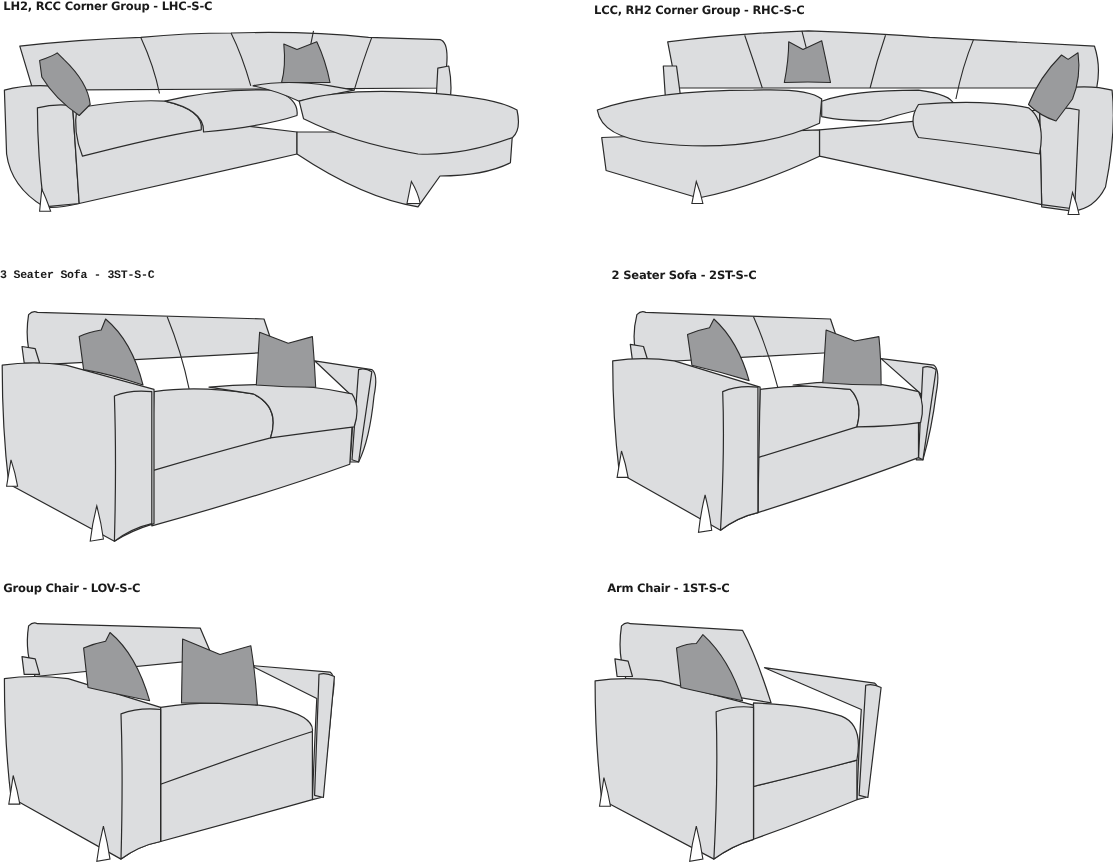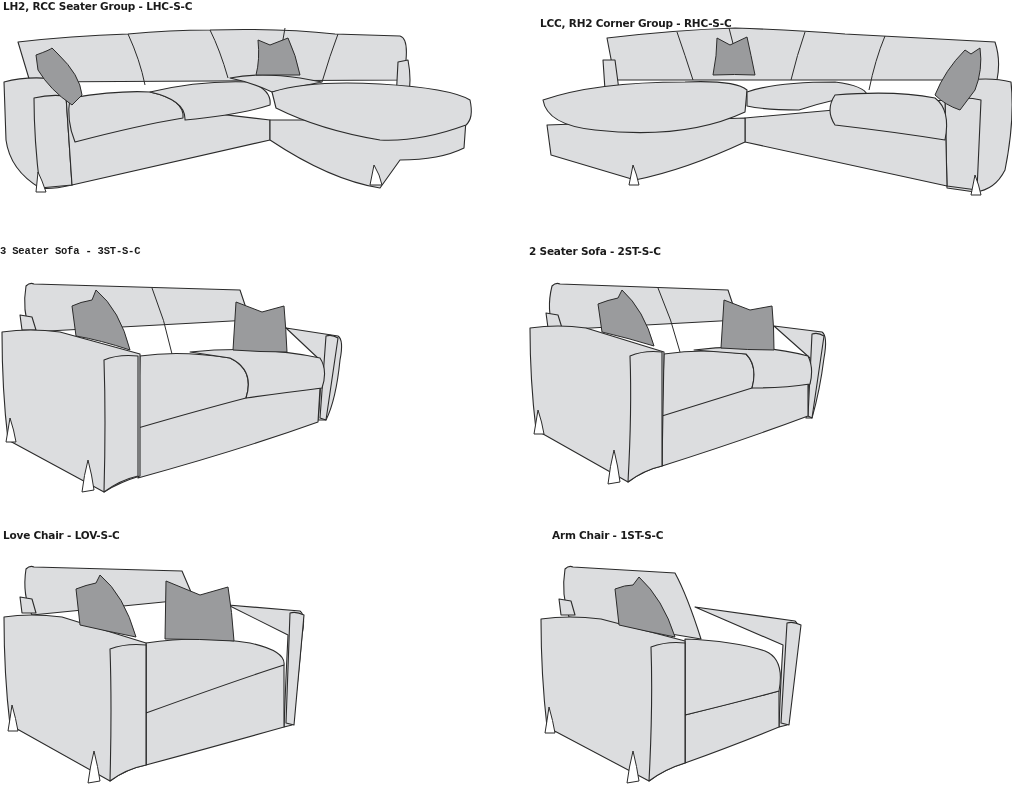--- a/index.html
+++ b/index.html
@@ -12,21 +12,21 @@
   .body { fill: #dcdddf; stroke: #2b2b2b; stroke-width: 1.1; stroke-linejoin: round; }
   .seat { fill: #dcdddf; stroke: #2b2b2b; stroke-width: 1.1; stroke-linejoin: round; }
   .line { fill: none; stroke: #2b2b2b; stroke-width: 1; }
   .pillow { fill: #9a9b9d; stroke: #2b2b2b; stroke-width: 1; stroke-linejoin: round; }
   .foot { fill: #ffffff; stroke: #2b2b2b; stroke-width: 1; }
 </style>
 </head>
 <body>
 
 <div class="item" style="left:0;top:0;width:500px;height:240px;">
-  <div class="label" style="left:3px;top:0px;">LH2, RCC Seater Group - LHC-S-C</div>
+  <div class="label" style="left:3px;top:0px;">LH2, RCC Corner Group - LHC-S-C</div>
   <svg width="480" height="200" style="left:0;top:20px;">
 
     <path class="body" d="M18,22 Q70,16 128,14 Q170,10 210,10 Q280,8 335,14 L400,16 Q408,18 406,40 L405,60 L30,62 Z"></path>
     <path class="line" d="M128,14 Q140,40 145,65"></path>
     <path class="line" d="M210,10 Q220,30 228,58"></path>
     <path class="line" d="M285,8 Q280,30 280,50"></path>
     <path class="line" d="M338,14 Q330,35 322,62"></path>
 
     <path class="body" d="M398,42 L408,40 Q412,60 408,80 L396,80 Z"></path>
 
@@ -44,21 +44,21 @@
 
     <path class="pillow" d="M36,35 Q50,30 52,28 L58,34 Q80,55 82,75 L72,85 Q50,70 38,50 Z"></path>
     <path class="pillow" d="M258,20 L270,25 L288,18 Q296,35 300,55 Q280,55 256,55 Q260,40 258,20 Z"></path>
 
     <path class="foot" d="M38,152 Q42,160 46,172 L36,172 Z"></path>
     <path class="foot" d="M374,145 Q380,155 382,165 L370,165 Q372,155 374,145 Z"></path>
   </svg>
 </div>
 
 <div class="item" style="left:535px;top:0;width:477px;height:240px;">
-  <div class="label" style="left:5px;top:17px;">LCC, RH2 Corner Group -  RHC-S-C</div>
+  <div class="label" style="left:5px;top:4px;">LCC, RH2 Corner Group -  RHC-S-C</div>
   <svg width="480" height="200" style="left:0;top:20px;">
     <path class="body" d="M72,18 Q140,10 200,8 Q260,10 310,14 L460,22 Q466,40 462,60 L80,60 Z"></path>
     <path class="line" d="M142,12 Q150,35 158,60"></path>
     <path class="line" d="M194,8 Q200,30 204,50"></path>
     <path class="line" d="M270,12 Q262,35 256,60"></path>
     <path class="line" d="M350,16 Q340,40 334,70"></path>
     <path class="body" d="M68,40 L80,40 L84,70 L70,70 Z"></path>
 
     <path class="body" d="M410,64 Q450,55 476,62 Q480,100 470,150 Q460,170 440,172 L412,168 Z"></path>
     <path class="body" d="M410,80 Q430,76 446,80 L442,170 L412,166 Z"></path>
@@ -98,21 +98,21 @@
     <path class="body" d="M104,90 Q118,84 138,86 L138,206 Q120,210 104,222 Q106,150 104,90 Z"></path>
 
     <path class="pillow" d="M72,36 Q80,32 92,30 L96,20 Q120,40 130,80 Q100,70 76,66 Z"></path>
     <path class="pillow" d="M236,32 L262,42 L284,36 Q286,60 287,82 Q260,82 233,80 Z"></path>
 
     <path class="foot" d="M10,148 Q14,160 16,172 L6,172 Q8,160 10,148 Z"></path>
     <path class="foot" d="M88,190 Q92,205 94,220 L82,222 Q84,205 88,190 Z"></path>
   </svg>
 </div>
 
-<div class="item" style="left:524px;top:243px;width:320px;height:260px;">
+<div class="item" style="left:551px;top:243px;width:320px;height:260px;">
   <div class="label" style="left:5px;top:2px;">2 Seater Sofa - 2ST-S-C</div>
   <svg width="310" height="220" style="left:0;top:27px;">
     <path class="body" d="M28,16 Q32,12 36,14 L204,20 L214,50 L30,60 Q22,40 28,16 Z"></path>
     <path class="line" d="M134,18 Q148,50 156,82"></path>
     <path class="body" d="M22,43 L34,45 L38,58 L24,58 Z"></path>
 
     <path class="body" d="M250,56 L298,62 Q304,66 300,88 Q296,120 288,148 L282,148 Q285,110 286,88 Z"></path>
     <path class="body" d="M288,64 Q294,62 300,66 L288,148 L284,146 Z"></path>
 
     <path class="body" d="M138,120 L284,114 L284,146 Q220,170 138,196 Z"></path>
@@ -125,21 +125,21 @@
 
     <path class="pillow" d="M74,34 Q84,30 94,28 L98,20 Q120,40 130,76 Q104,68 78,62 Z"></path>
     <path class="pillow" d="M200,30 L226,40 L248,36 Q250,56 250,80 Q224,80 197,78 Z"></path>
 
     <path class="foot" d="M14,140 Q18,152 20,164 L10,164 Q12,152 14,140 Z"></path>
     <path class="foot" d="M90,180 Q94,196 96,212 L84,214 Q86,196 90,180 Z"></path>
   </svg>
 </div>
 
 <div class="item" style="left:0;top:527px;width:330px;height:260px;">
-  <div class="label" style="left:3px;top:2px;">Love Chair - LOV-S-C</div>
+  <div class="label" style="left:3px;top:2px;">Group Chair - LOV-S-C</div>
   <svg width="320" height="230" style="left:0;top:28px;">
     <path class="body" d="M26,14 Q30,10 34,12 L182,16 L194,44 L32,60 Q22,40 26,14 Z"></path>
     <path class="body" d="M20,42 L32,44 L36,58 L22,58 Z"></path>
 
     <path class="body" d="M228,50 L300,56 Q306,60 302,80 Q298,130 292,170 L284,172 Q286,120 288,80 Z"></path>
     <path class="body" d="M290,58 Q296,56 304,60 L294,170 L286,168 Z"></path>
 
     <path class="body" d="M146,128 L284,110 L284,172 Q220,190 146,210 Z"></path>
 
     <path class="seat" d="M146,88 Q200,80 250,88 Q286,96 284,110 Q240,124 146,158 Z"></path>

